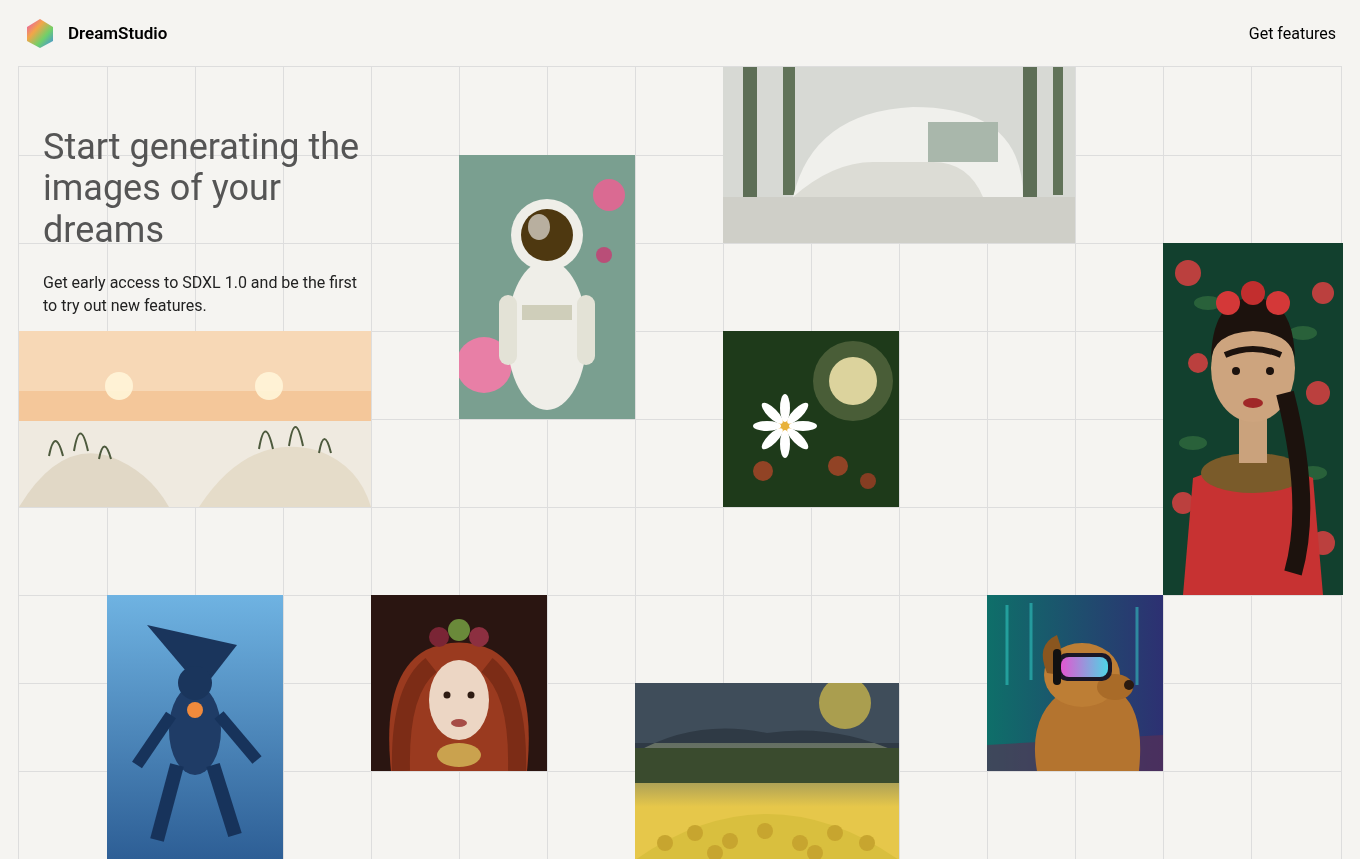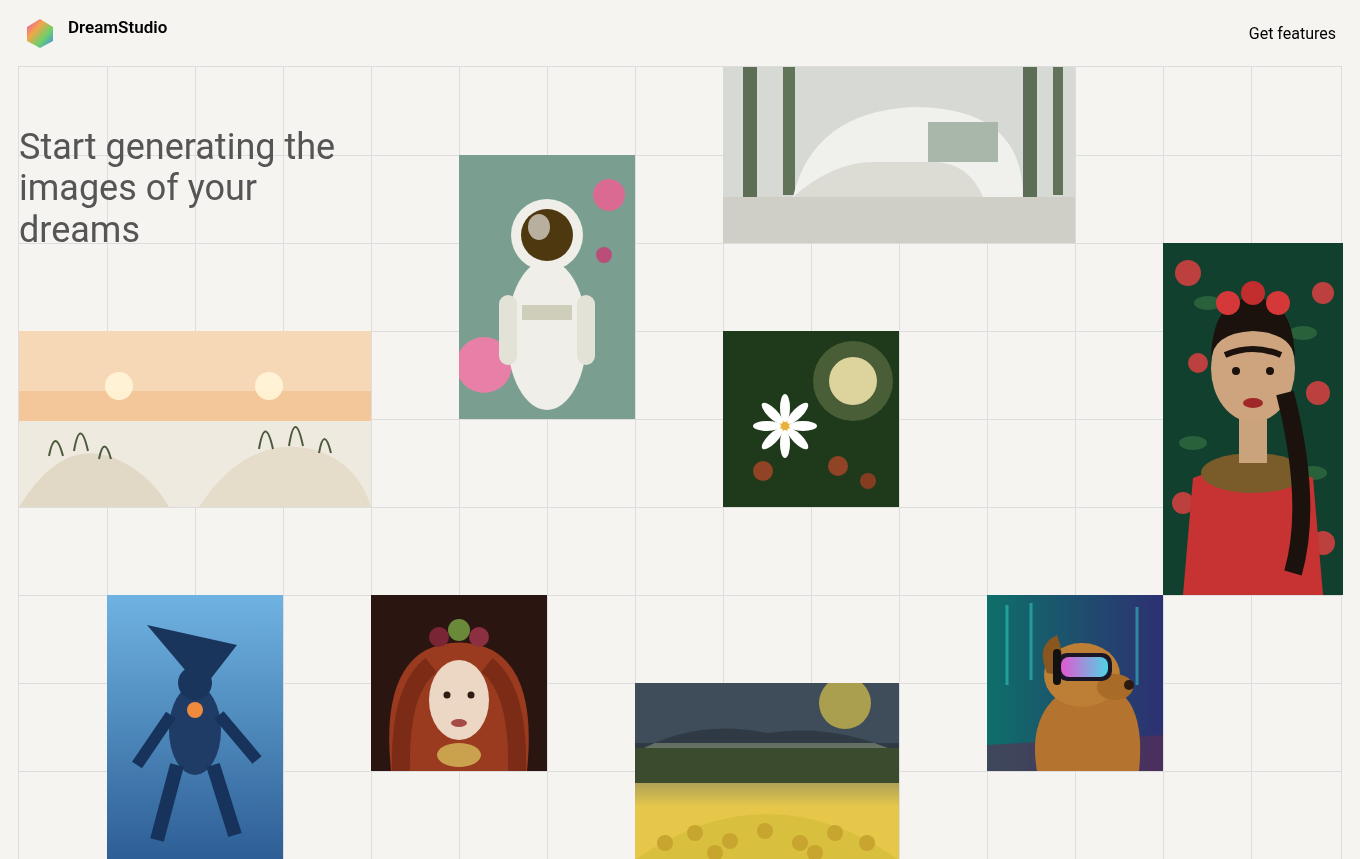--- a/index.html
+++ b/index.html
@@ -16,20 +16,21 @@
     }
     .header {
       display: flex;
       justify-content: space-between;
       align-items: center;
       padding: 16px 24px;
       height: 66px;
     }
     .header-left {
       display: flex;
+      align-items: center;
       gap: 12px;
     }
     .logo-icon {
       width: 32px;
       height: 32px;
     }
     .brand-name {
       font-size: 17px;
       font-weight: 600;
       color: #000;
@@ -62,21 +63,21 @@
     }
     .grid-bg .vline {
       position: absolute;
       top: 0;
       bottom: 0;
       width: 1px;
       background: #ddd;
     }
     .hero-text {
       position: absolute;
-      left: 0;
+      left: 24px;
       top: 60px;
       width: 340px;
       z-index: 3;
     }
     .hero-title {
       font-size: 36px;
       font-weight: 400;
       line-height: 1.15;
       color: #555;
       margin-bottom: 20px;
@@ -147,20 +148,21 @@
     <div class="vline" style="left:792px"></div>
     <div class="vline" style="left:880px"></div>
     <div class="vline" style="left:968px"></div>
     <div class="vline" style="left:1056px"></div>
     <div class="vline" style="left:1144px"></div>
     <div class="vline" style="left:1232px"></div>
   </div>
 
   <div class="hero-text">
     <h1 class="hero-title">Start generating the images of your dreams</h1>
+    <p class="hero-subtitle">Get early access to SDXL 1.0 and be the first to try out new features.</p>
   </div>
 
   <div class="img-tile tile-astronaut" style="left:440px; top:88px; width:176px; height:264px" title="astronaut-with-roses">
     <svg viewBox="0 0 176 264" width="176" height="264">
       <rect width="176" height="264" fill="#7a9f90"></rect>
       <circle cx="25" cy="210" r="28" fill="#e87fa6"></circle>
       <circle cx="150" cy="40" r="16" fill="#da6a92"></circle>
       <circle cx="145" cy="100" r="8" fill="#b94e78"></circle>
 
       <ellipse cx="88" cy="180" rx="40" ry="75" fill="#efeee8"></ellipse>

